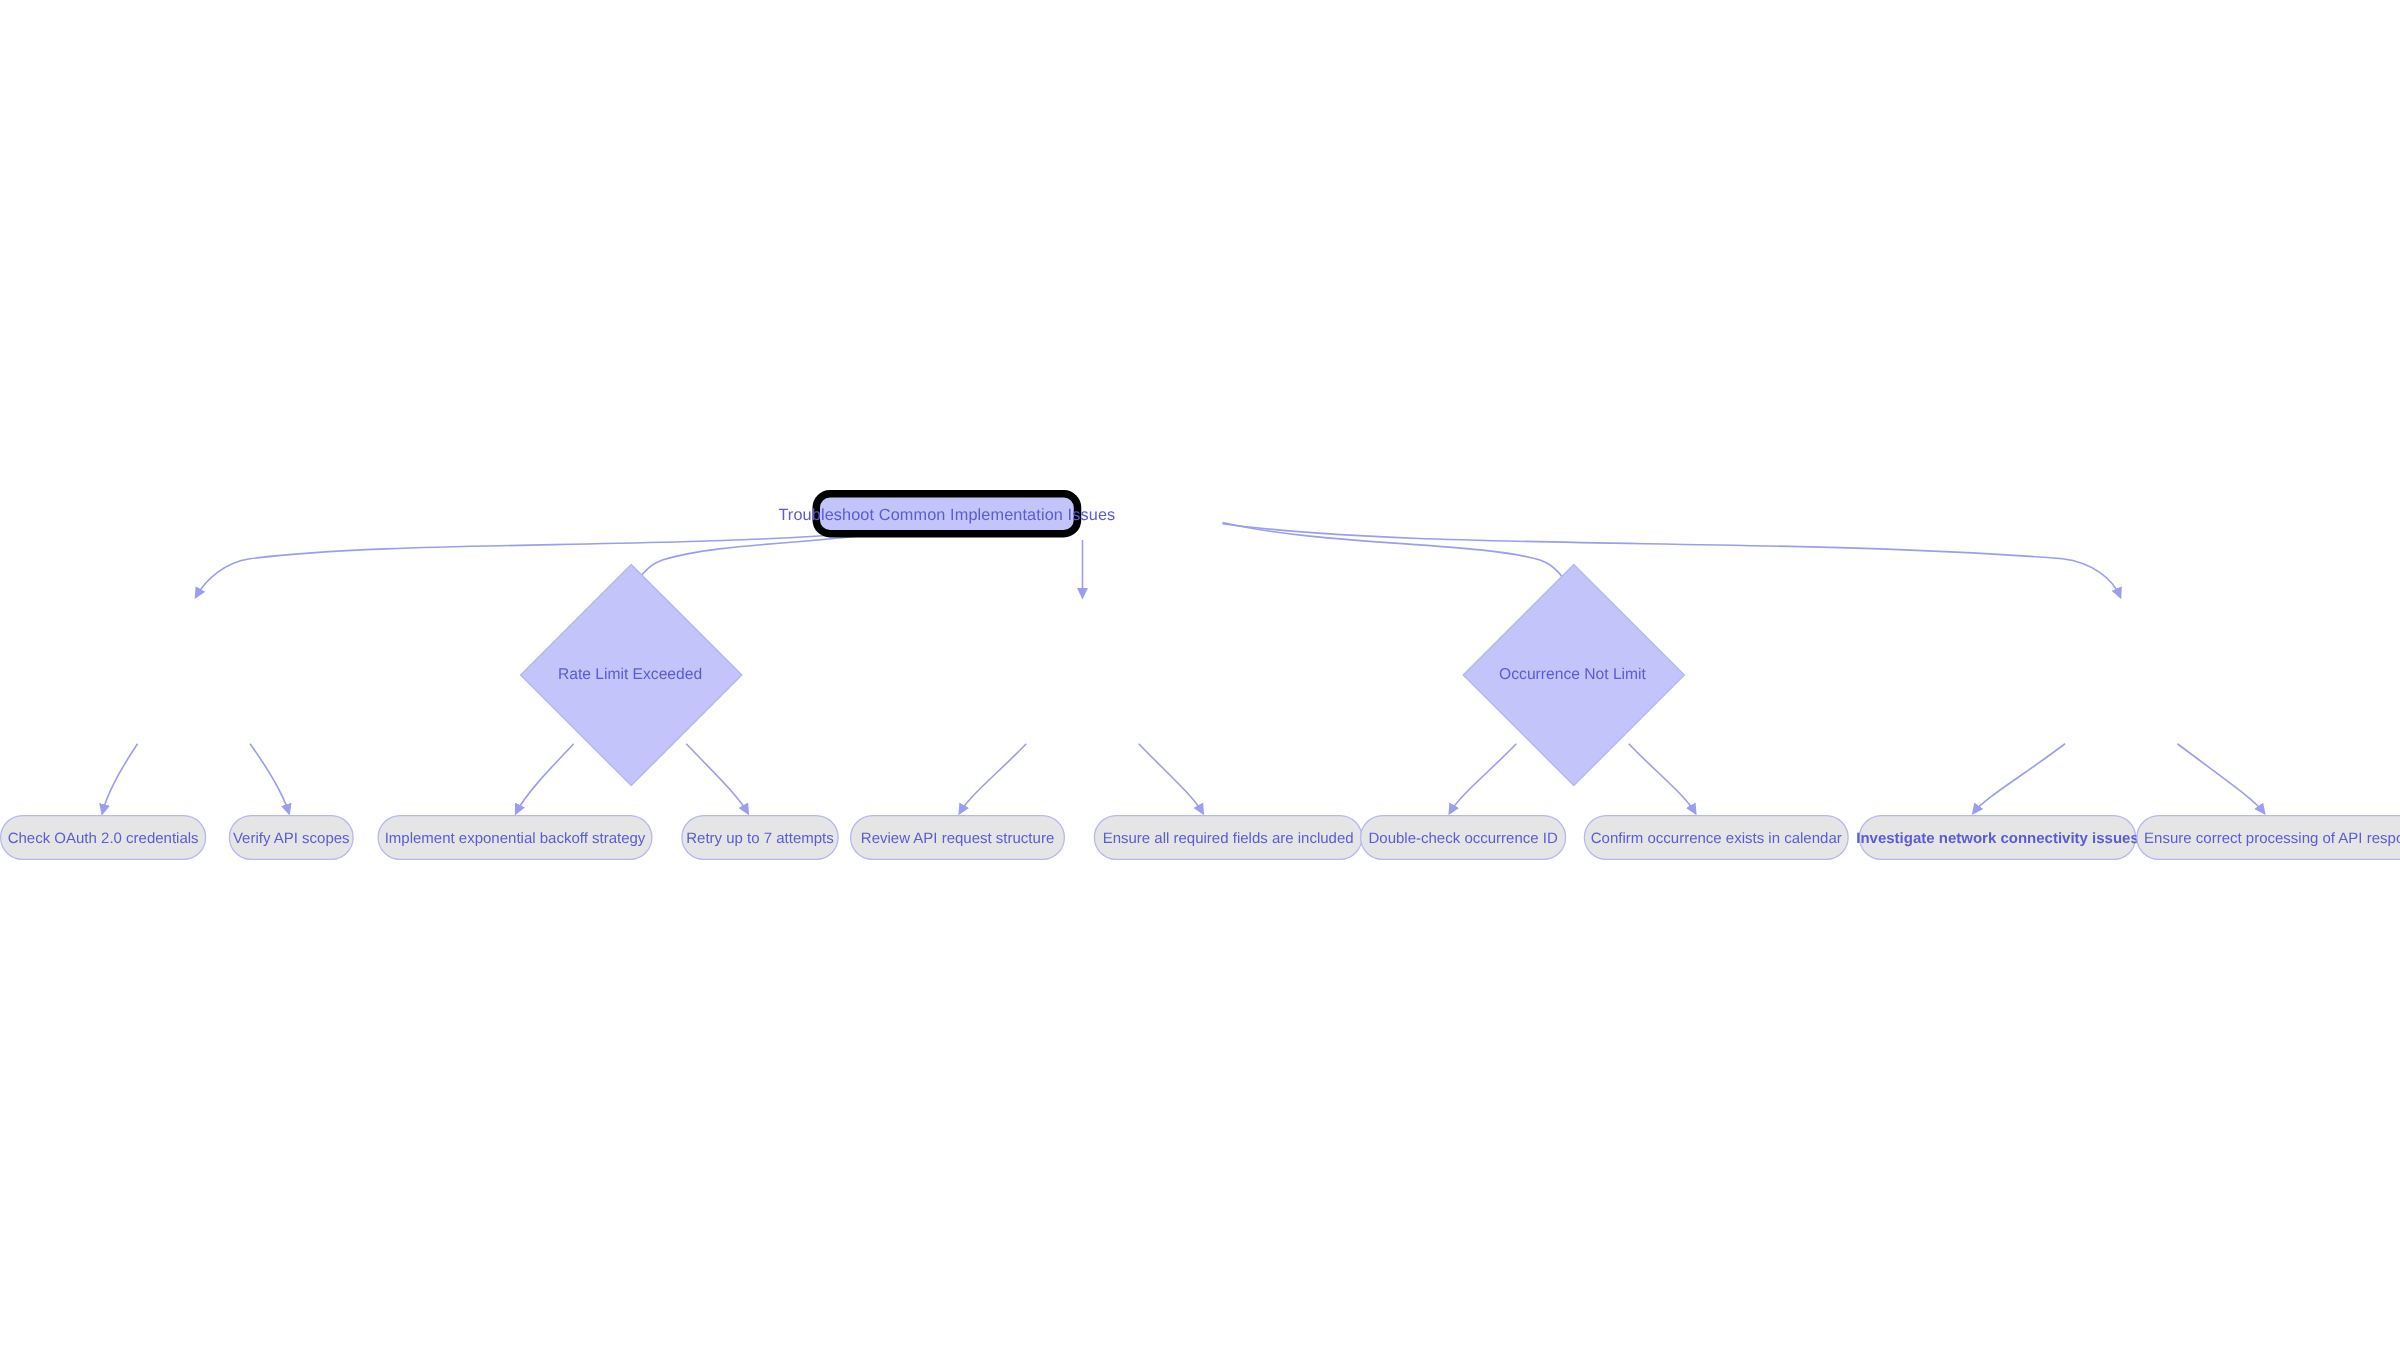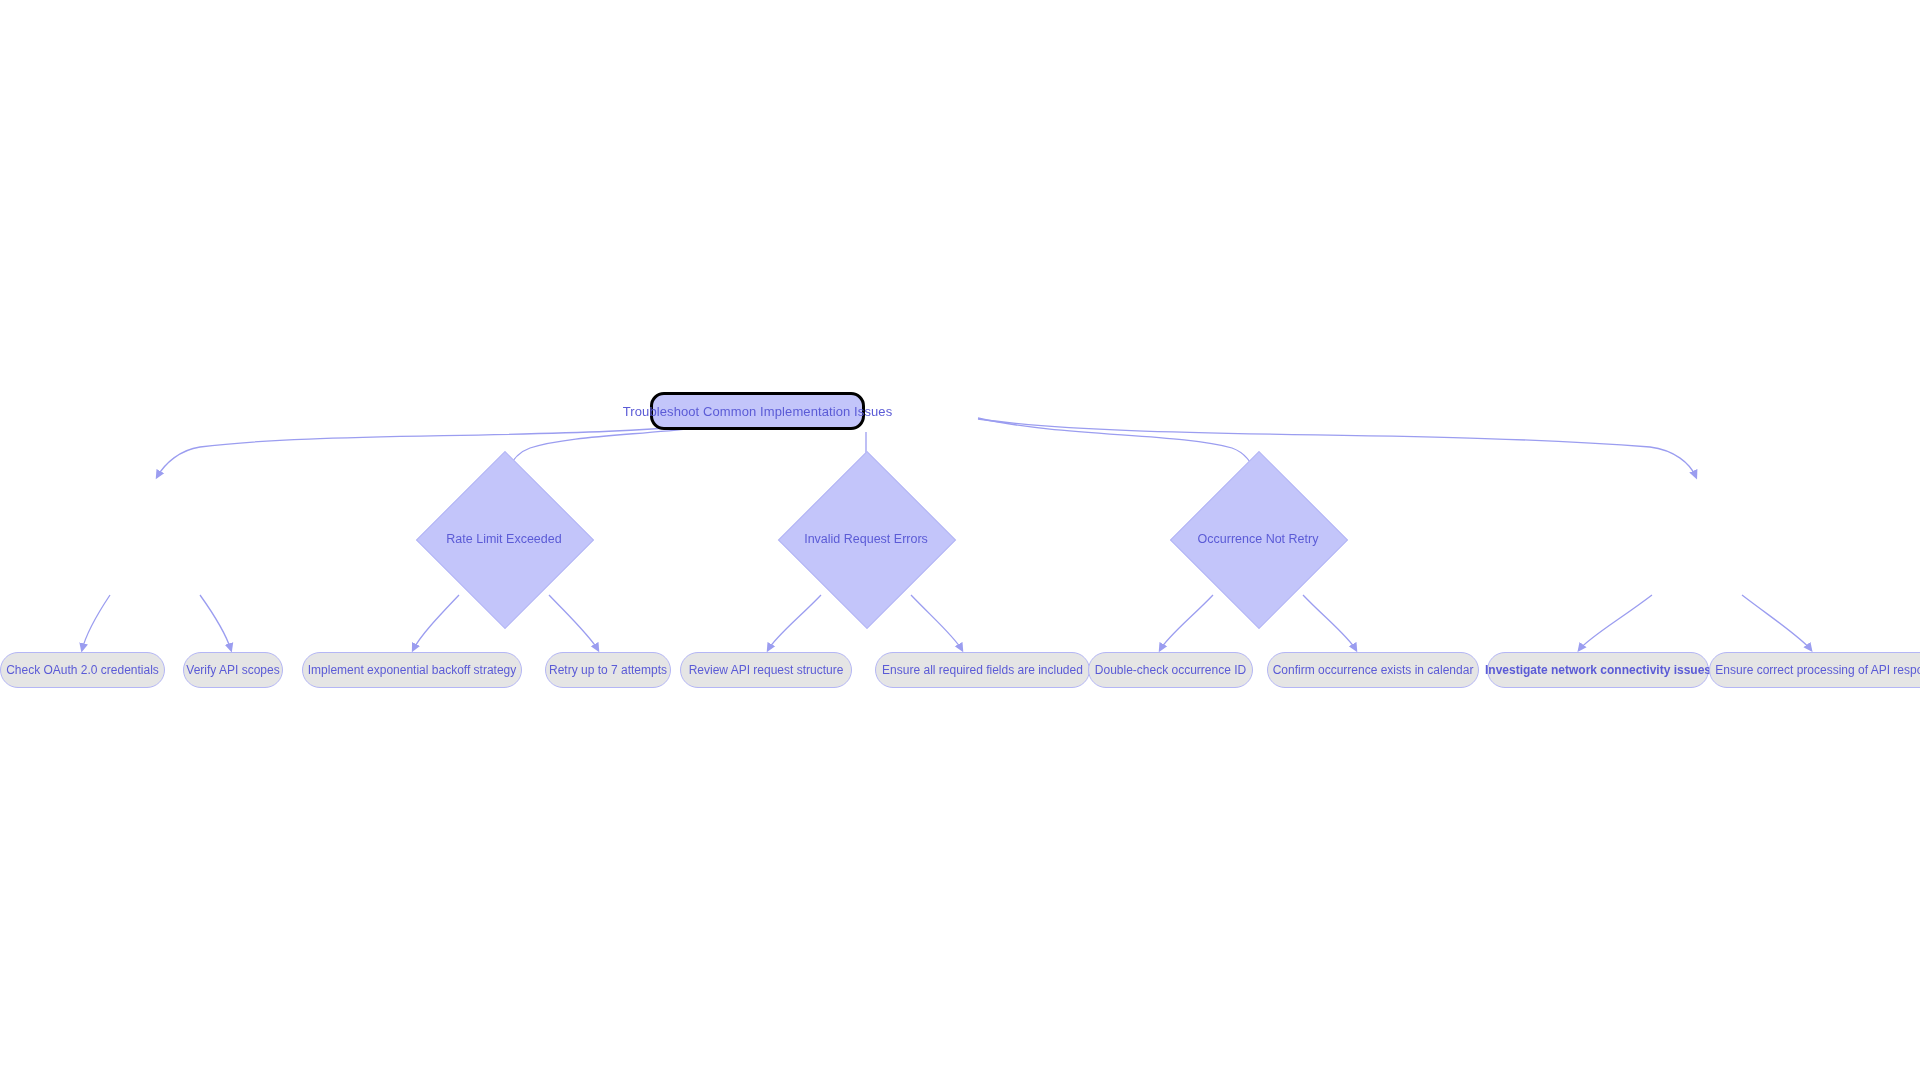--- a/index.html
+++ b/index.html
@@ -30,21 +30,21 @@
     position: absolute;
     box-sizing: border-box;
     display: flex;
     align-items: center;
     justify-content: center;
     text-align: center;
   }
   
   .node.root {
     background: #c3c5fa;
-    border: 3px solid #000000;
+    border: 6px solid #000000;
     border-radius: 14px;
     color: #5b5bd6;
     font-size: 13px;
     letter-spacing: 0.1px;
     white-space: nowrap;
     padding: 0 14px;
   }
   
   .node.diamond {
     background: transparent;
@@ -131,34 +131,30 @@
     <span class="dia-shape"></span>
     <span class="dia-label">Rate Limit Exceeded</span>
   </div>
   <div class="node leaf" style="left:302px; top:652px; width:220px; height:36px;">
     <span>Implement exponential backoff strategy</span>
   </div>
   <div class="node leaf" style="left:545px; top:652px; width:126px; height:36px;">
     <span>Retry up to 7 attempts</span>
   </div>
 
-  <div class="node diamond" style="left:791px; top:464px; width:150px; height:150px;">
-    <span class="dia-shape"></span>
-    <span class="dia-label">Invalid Request Errors</span>
-  </div>
   <div class="node leaf" style="left:680px; top:652px; width:172px; height:36px;">
     <span>Review API request structure</span>
   </div>
   <div class="node leaf" style="left:875px; top:652px; width:215px; height:36px;">
     <span>Ensure all required fields are included</span>
   </div>
 
   <div class="node diamond" style="left:1183px; top:464px; width:150px; height:150px;">
     <span class="dia-shape"></span>
-    <span class="dia-label">Occurrence Not Retry</span>
+    <span class="dia-label">Occurrence Not Limit</span>
   </div>
   <div class="node leaf" style="left:1088px; top:652px; width:165px; height:36px;">
     <span>Double-check occurrence ID</span>
   </div>
   <div class="node leaf" style="left:1267px; top:652px; width:212px; height:36px;">
     <span>Confirm occurrence exists in calendar</span>
   </div>
 
   <div class="node leaf" style="left:1487px; top:652px; width:222px; height:36px;font-weight:bold;">
     <span>Investigate network connectivity issues</span>

